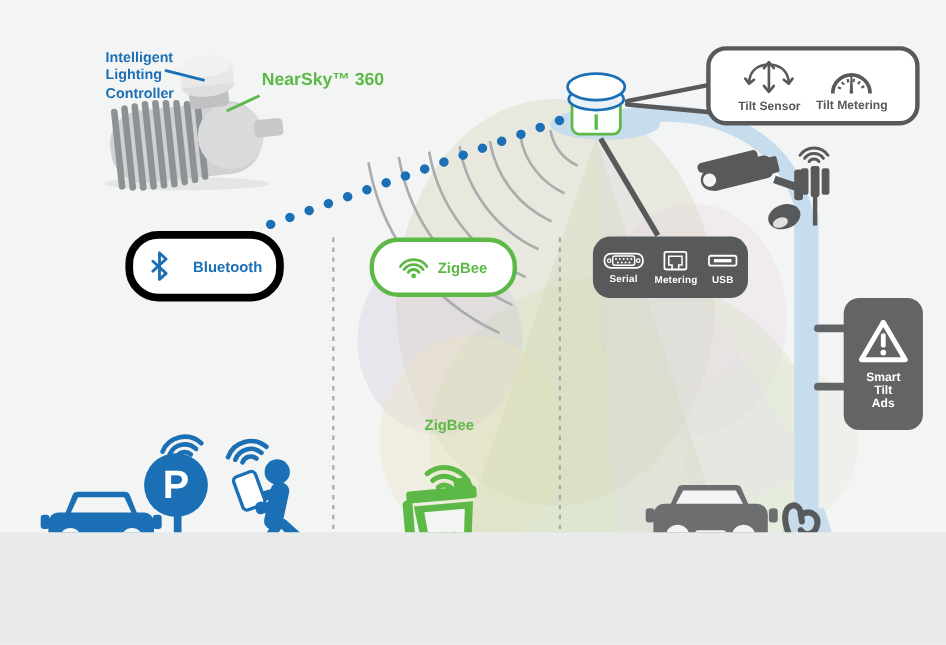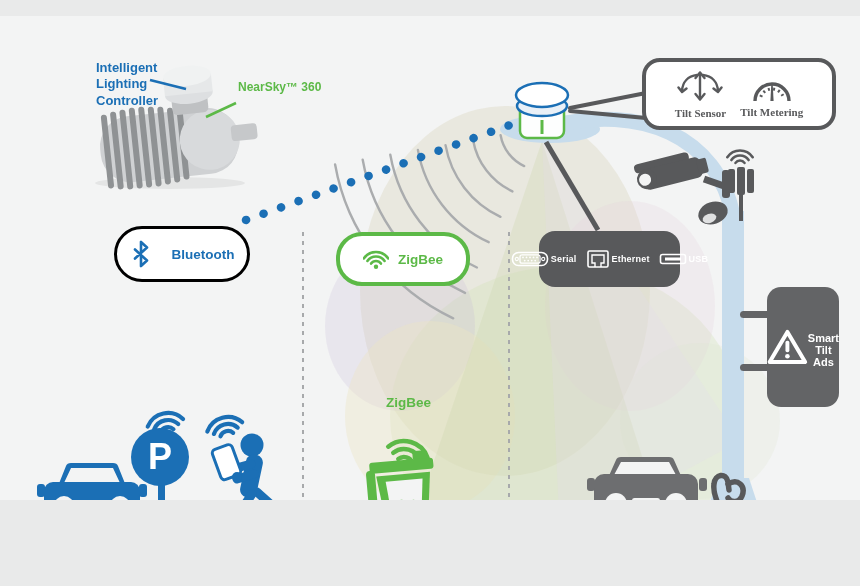--- a/index.html
+++ b/index.html
@@ -1,49 +1,49 @@
 <!DOCTYPE html>
 <html><head>
 <meta charset="utf-8">
 <style>
   html,body{margin:0;padding:0;background:#e9eaea;}
   .canvas{
     position:relative;width:860px;height:484px;background:#f3f4f4;
-    overflow:hidden;font-family:"Liberation Sans",sans-serif;margin:16px auto;
+    overflow:hidden;font-family:"Liberation Sans",sans-serif;margin:0 auto;
   }
   .canvas svg.scene{position:absolute;left:0;top:0;z-index:1;}
   .overlay{position:absolute;z-index:3;}
 
   .ctrl-label{left:96px;top:44px;width:78px;color:#1b6fb5;font-size:13px;
     font-weight:bold;line-height:1.25;}
-  .nearsky-label{left:238px;top:64px;color:#5cb947;font-size:12px;font-weight:bold;}
+  .nearsky-label{left:238px;top:64px;color:#5cb947;font-size:16px;font-weight:bold;}
 
   .callout-box{left:642px;top:42px;width:186px;height:64px;background:#fff;
     border:4px solid #58595b;border-radius:18px;display:flex;align-items:center;
     justify-content:center;gap:14px;}
-  .callout-item{display:flex;flex-direction:column;align-items:center;gap:1px;font-family:Liberation Serif, serif;}
+  .callout-item{display:flex;flex-direction:column;align-items:center;gap:1px;}
   .callout-item .lbl{font-size:11px;font-weight:bold;color:#58595b;white-space:nowrap;}
 
   .bt-badge{left:114px;top:210px;width:130px;height:50px;background:#fff;
-    border:3px solid #000000;border-radius:30px;display:flex;align-items:center;
+    border:7px solid #000000;border-radius:30px;display:flex;align-items:center;
     justify-content:center;gap:20px;}
   .bt-badge .lbl{color:#1b6fb5;font-size:13.5px;font-weight:bold;}
 
   .zb-badge{left:336px;top:216px;width:126px;height:46px;background:#fff;
     border:4px solid #5cb947;border-radius:26px;display:flex;align-items:center;
     justify-content:center;gap:9px;}
   .zb-badge .lbl{color:#5cb947;font-size:13.5px;font-weight:bold;}
 
   .ports-box{left:539px;top:215px;width:141px;height:56px;background:#58595b;
     border-radius:16px;display:flex;align-items:center;justify-content:center;gap:9px;}
-  .port-item{display:flex;flex-direction:row;align-items:center;gap:2px;}
+  .port-item{display:flex;flex-direction:column;align-items:center;gap:2px;}
   .port-item .lbl{color:#fff;font-size:9px;font-weight:bold;letter-spacing:.2px;}
 
   .ads-sign{left:767px;top:271px;width:72px;height:120px;background:#636466;
-    border-radius:14px;display:flex;flex-direction:row;align-items:center;
+    border-radius:14px;display:flex;flex-direction:column;align-items:center;
     justify-content:center;}
   .ads-sign .txt{margin-top:6px;text-align:center;color:#fff;font-size:11px;
     font-weight:bold;line-height:1.1;}
   .ads-sign .txt span{display:block;}
 
   .p-sign{left:131px;top:412px;width:58px;height:58px;background:#1b6fb5;
     border-radius:50%;display:flex;align-items:center;justify-content:center;
     color:#fff;font-size:36px;font-weight:bold;}
   .bin-label{left:386px;top:379px;color:#5cb947;font-size:13.5px;font-weight:bold;}
 </style>
@@ -326,21 +326,21 @@
             <circle cx="24.2" cy="10.6" r="0.9"></circle>
         </g>
       </svg>
       <span class="lbl">Serial</span>
     </div>
     <div class="port-item">
       <svg width="24" height="20" viewBox="0 0 24 20">
         <rect x="2" y="2" width="20" height="16" rx="1.5" stroke="#fff" stroke-width="1.6" fill="none"></rect>
         <path d="M 9 18 L 9 14 L 6 14 L 6 6 L 18 6 L 18 14 L 15 14 L 15 18" stroke="#fff" stroke-width="1.4" fill="none"></path>
       </svg>
-      <span class="lbl">Ethernet</span>
+      <span class="lbl">Metering</span>
     </div>
     <div class="port-item">
       <svg width="28" height="20" viewBox="0 0 28 20">
         <rect x="1.5" y="5.5" width="25" height="9" rx="2" stroke="#fff" stroke-width="1.6" fill="none"></rect>
         <rect x="6" y="8.5" width="16" height="3" fill="#fff"></rect>
       </svg>
       <span class="lbl">USB</span>
     </div>
   </div>
 

